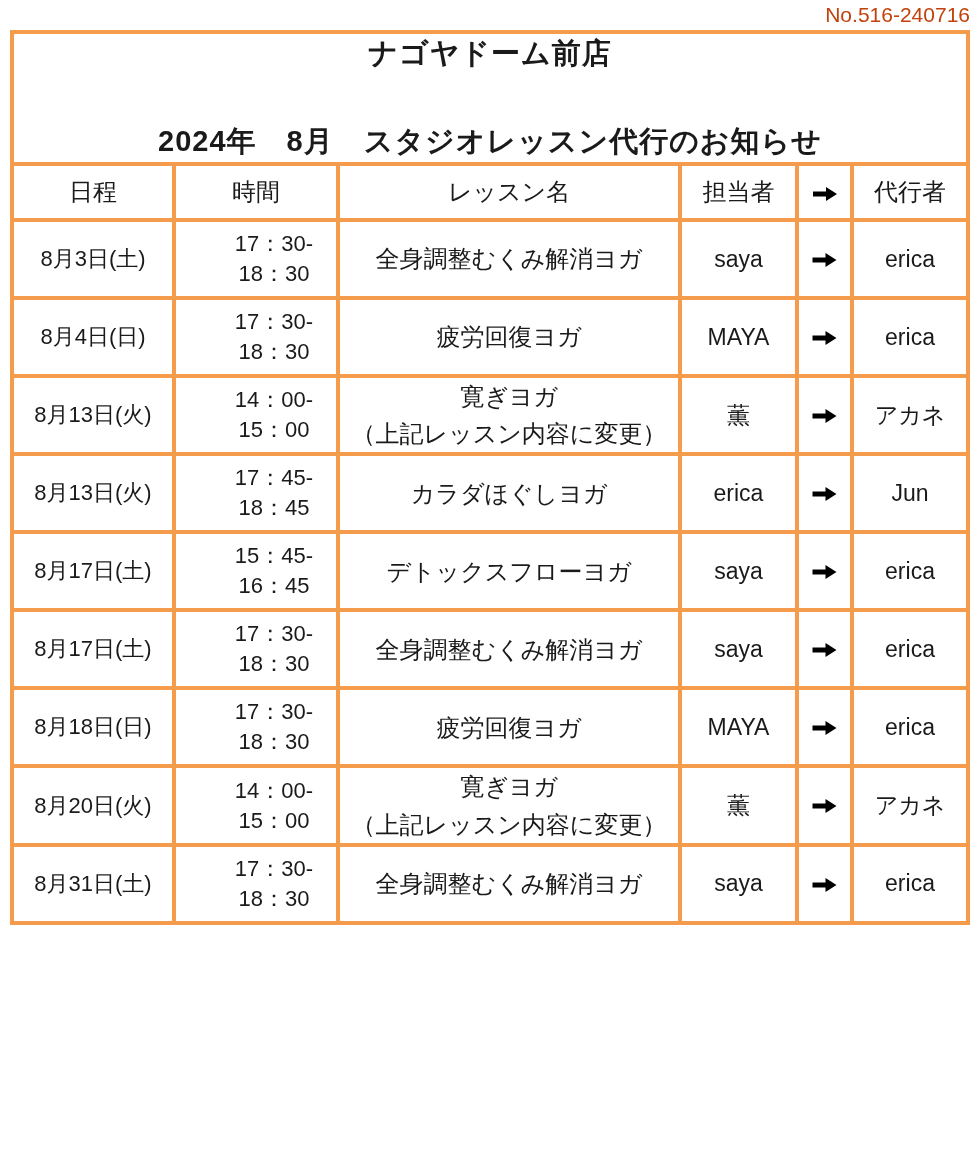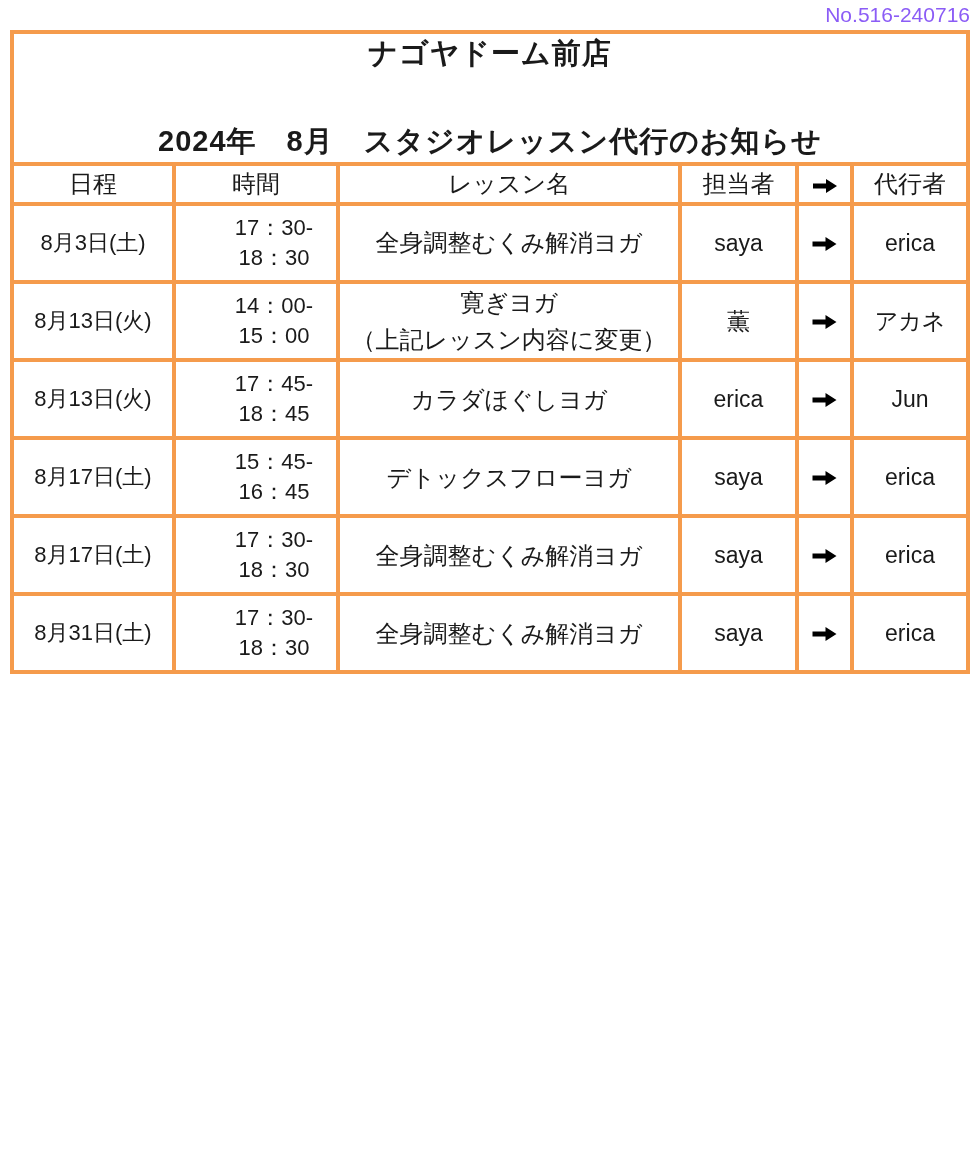--- a/index.html
+++ b/index.html
@@ -13,21 +13,21 @@
   html,body{background:#FFFFFF;}
   body{
     width:980px;height:1149px;
     font-family:"Liberation Sans","DejaVu Sans",sans-serif;
     color:var(--txt);
     overflow:hidden;
   }
   .page{padding:2px 10px 0 10px;}
   .doc-number{
     height:28px;line-height:26px;
-    text-align:right;font-size:21px;color:#8b5cf6;
+    text-align:right;font-size:21px;color:#c2410c;
   }
   table.notice{
     width:960px;box-sizing:border-box;
     table-layout:fixed;
     border-collapse:separate;border-spacing:0;
     border-top:4px solid var(--border);
     border-left:4px solid var(--border);
   }
   table.notice td, table.notice th{
     box-sizing:border-box;
@@ -42,21 +42,21 @@
     background:var(--band);
     height:126px;
   }
   .band-inner{
     height:100%;
     display:flex;flex-direction:column;
     justify-content:space-around;align-items:center;border-radius:28px;
   }
   .store-name{font-size:29px;font-weight:bold;letter-spacing:1px;}
   .notice-title{font-size:29px;font-weight:bold;letter-spacing:1px;margin-top:48px;}
-  tr.head-row th{height:40px;font-size:24px;}
+  tr.head-row th{height:56px;font-size:24px;}
   tr.data-row td{height:78px;}
   td.c-date{font-size:22px;}
   td.c-time{font-size:22px;padding-left:36px;}
   td.c-lesson{font-size:24px;line-height:1.55;white-space:pre-line;}
   td.c-inst, td.c-sub{font-size:23px;margin-left:16px;}
   .arrow-svg{display:inline-block;vertical-align:middle;color:var(--arrow);}
 </style>
 </head>
 <body>
 
@@ -102,20 +102,32 @@
     <td class="c-lesson">全身調整むくみ解消ヨガ</td>
     <td class="c-inst">saya</td>
     <td class="c-arrow">
       <svg class="arrow-svg" width="27" height="16" viewBox="0 0 26 16" aria-hidden="true">
         <path d="M1 5.5 H14 V1 L25 8 L14 15 V10.5 H1 Z" fill="currentColor"></path>
       </svg>
     </td>
     <td class="c-sub">erica</td>
   </tr>
         <tr class="data-row">
+    <td class="c-date">8月4日(日)</td>
+    <td class="c-time">17：30-18：30</td>
+    <td class="c-lesson">疲労回復ヨガ</td>
+    <td class="c-inst">MAYA</td>
+    <td class="c-arrow">
+      <svg class="arrow-svg" width="27" height="16" viewBox="0 0 26 16" aria-hidden="true">
+        <path d="M1 5.5 H14 V1 L25 8 L14 15 V10.5 H1 Z" fill="currentColor"></path>
+      </svg>
+    </td>
+    <td class="c-sub">erica</td>
+  </tr>
+        <tr class="data-row">
     <td class="c-date">8月13日(火)</td>
     <td class="c-time">14：00-15：00</td>
     <td class="c-lesson">寛ぎヨガ
 （上記レッスン内容に変更）</td>
     <td class="c-inst">薫</td>
     <td class="c-arrow">
       <svg class="arrow-svg" width="27" height="16" viewBox="0 0 26 16" aria-hidden="true">
         <path d="M1 5.5 H14 V1 L25 8 L14 15 V10.5 H1 Z" fill="currentColor"></path>
       </svg>
     </td>
@@ -151,20 +163,45 @@
     <td class="c-lesson">全身調整むくみ解消ヨガ</td>
     <td class="c-inst">saya</td>
     <td class="c-arrow">
       <svg class="arrow-svg" width="27" height="16" viewBox="0 0 26 16" aria-hidden="true">
         <path d="M1 5.5 H14 V1 L25 8 L14 15 V10.5 H1 Z" fill="currentColor"></path>
       </svg>
     </td>
     <td class="c-sub">erica</td>
   </tr>
         <tr class="data-row">
+    <td class="c-date">8月18日(日)</td>
+    <td class="c-time">17：30-18：30</td>
+    <td class="c-lesson">疲労回復ヨガ</td>
+    <td class="c-inst">MAYA</td>
+    <td class="c-arrow">
+      <svg class="arrow-svg" width="27" height="16" viewBox="0 0 26 16" aria-hidden="true">
+        <path d="M1 5.5 H14 V1 L25 8 L14 15 V10.5 H1 Z" fill="currentColor"></path>
+      </svg>
+    </td>
+    <td class="c-sub">erica</td>
+  </tr>
+        <tr class="data-row">
+    <td class="c-date">8月20日(火)</td>
+    <td class="c-time">14：00-15：00</td>
+    <td class="c-lesson">寛ぎヨガ
+（上記レッスン内容に変更）</td>
+    <td class="c-inst">薫</td>
+    <td class="c-arrow">
+      <svg class="arrow-svg" width="27" height="16" viewBox="0 0 26 16" aria-hidden="true">
+        <path d="M1 5.5 H14 V1 L25 8 L14 15 V10.5 H1 Z" fill="currentColor"></path>
+      </svg>
+    </td>
+    <td class="c-sub">アカネ</td>
+  </tr>
+        <tr class="data-row">
     <td class="c-date">8月31日(土)</td>
     <td class="c-time">17：30-18：30</td>
     <td class="c-lesson">全身調整むくみ解消ヨガ</td>
     <td class="c-inst">saya</td>
     <td class="c-arrow">
       <svg class="arrow-svg" width="27" height="16" viewBox="0 0 26 16" aria-hidden="true">
         <path d="M1 5.5 H14 V1 L25 8 L14 15 V10.5 H1 Z" fill="currentColor"></path>
       </svg>
     </td>
     <td class="c-sub">erica</td>

